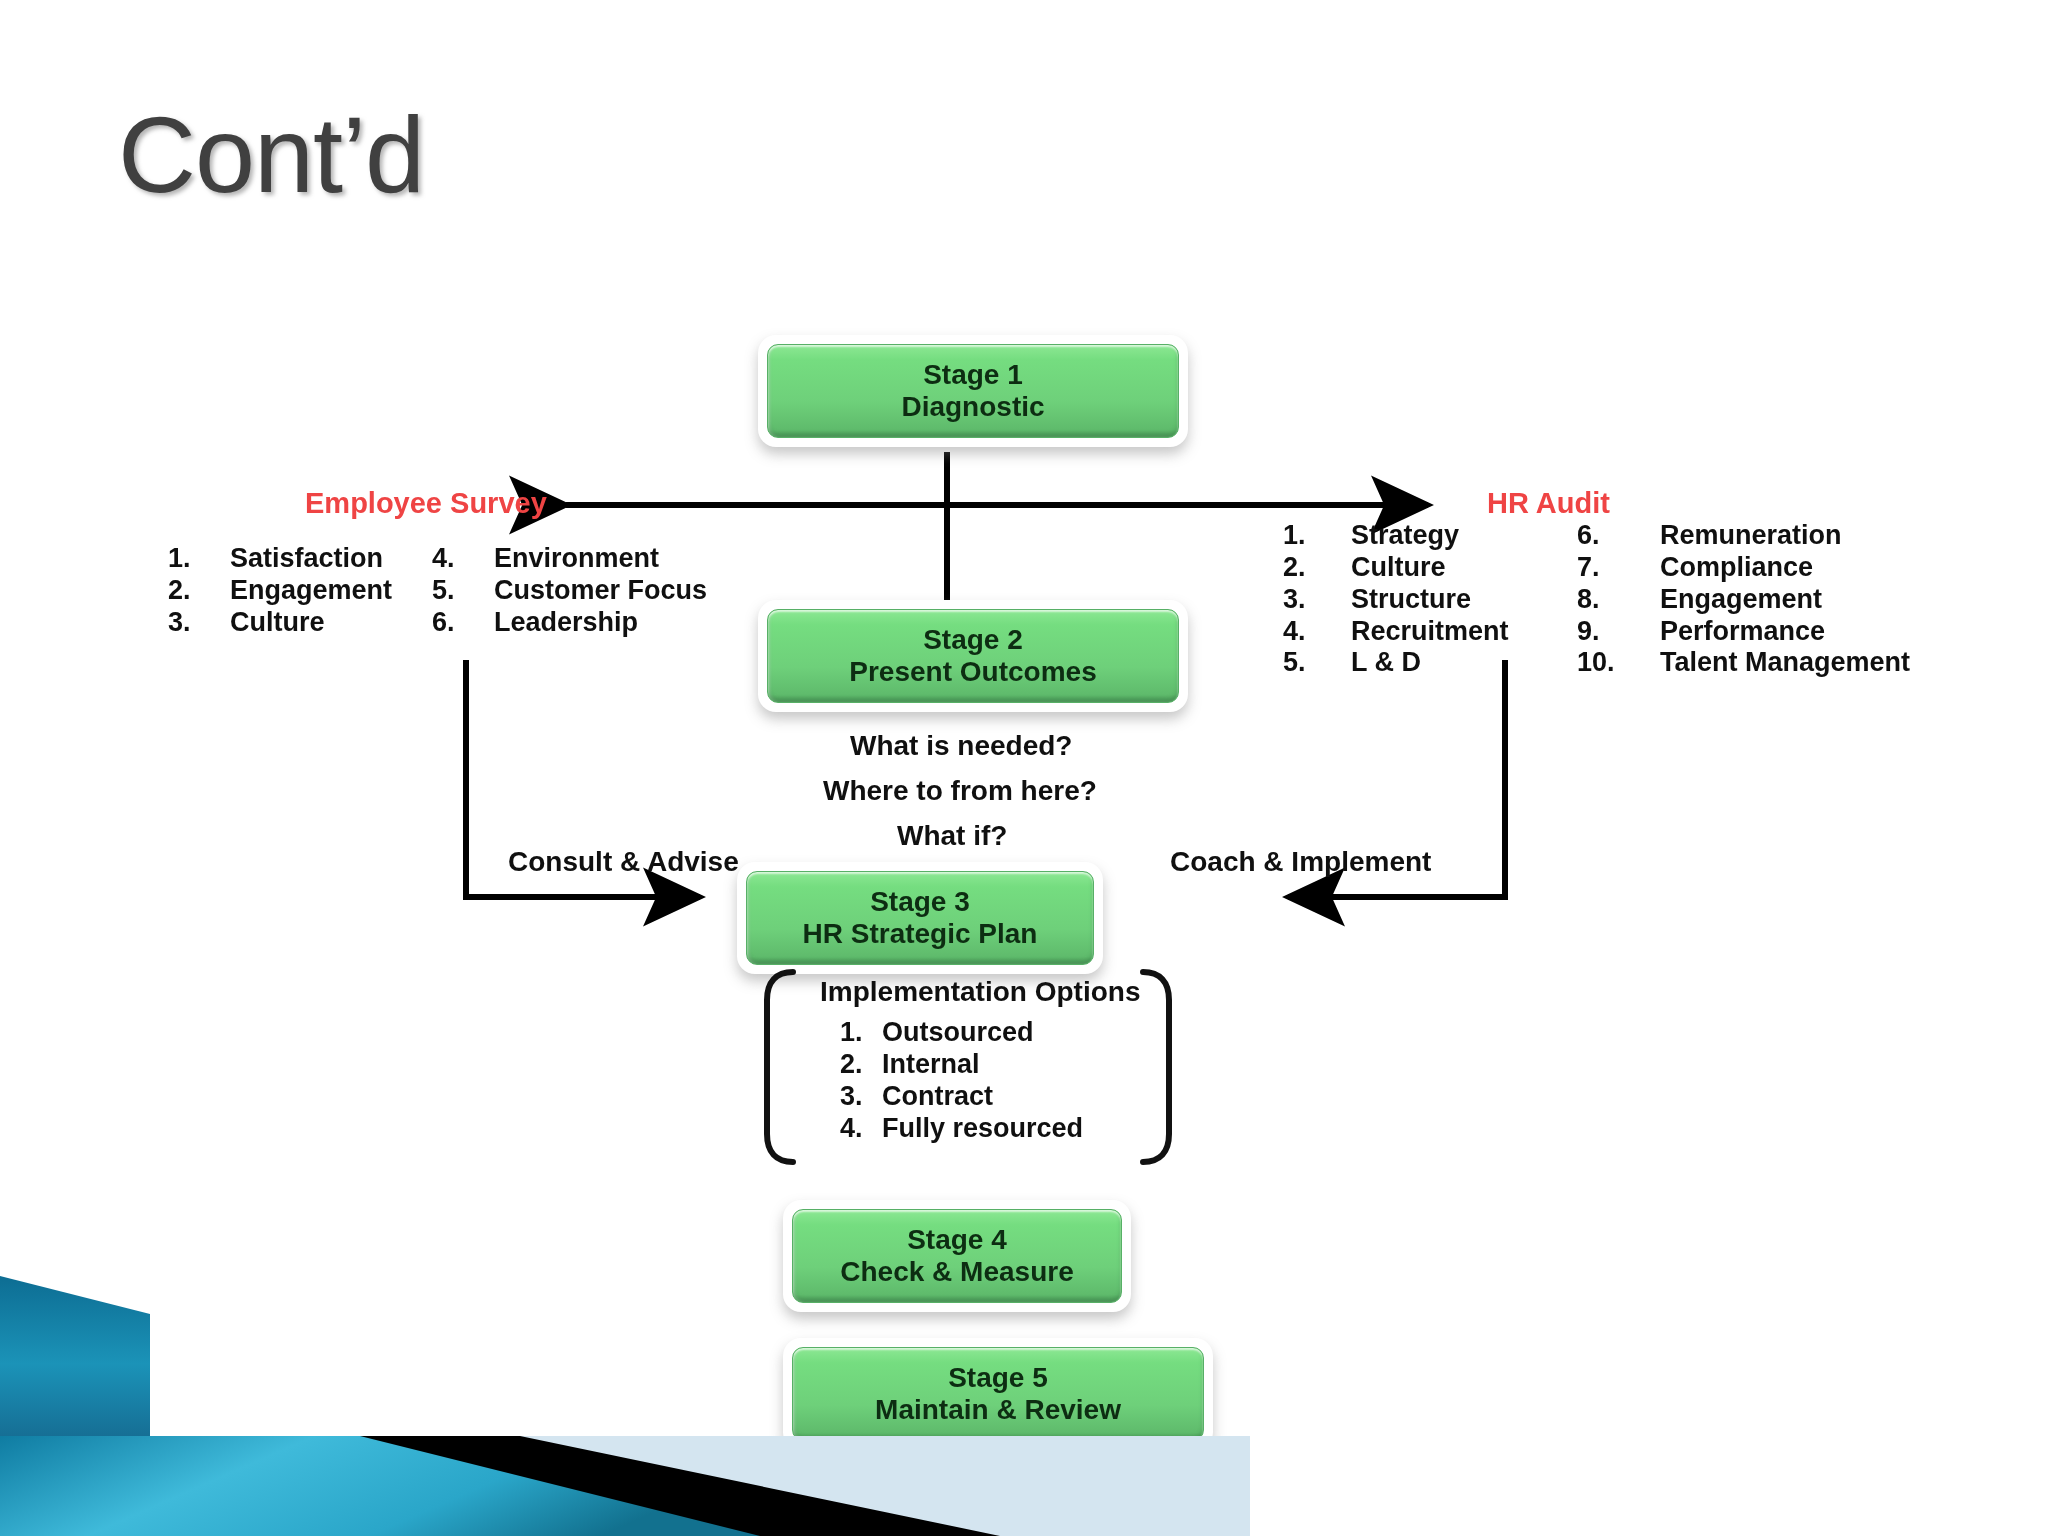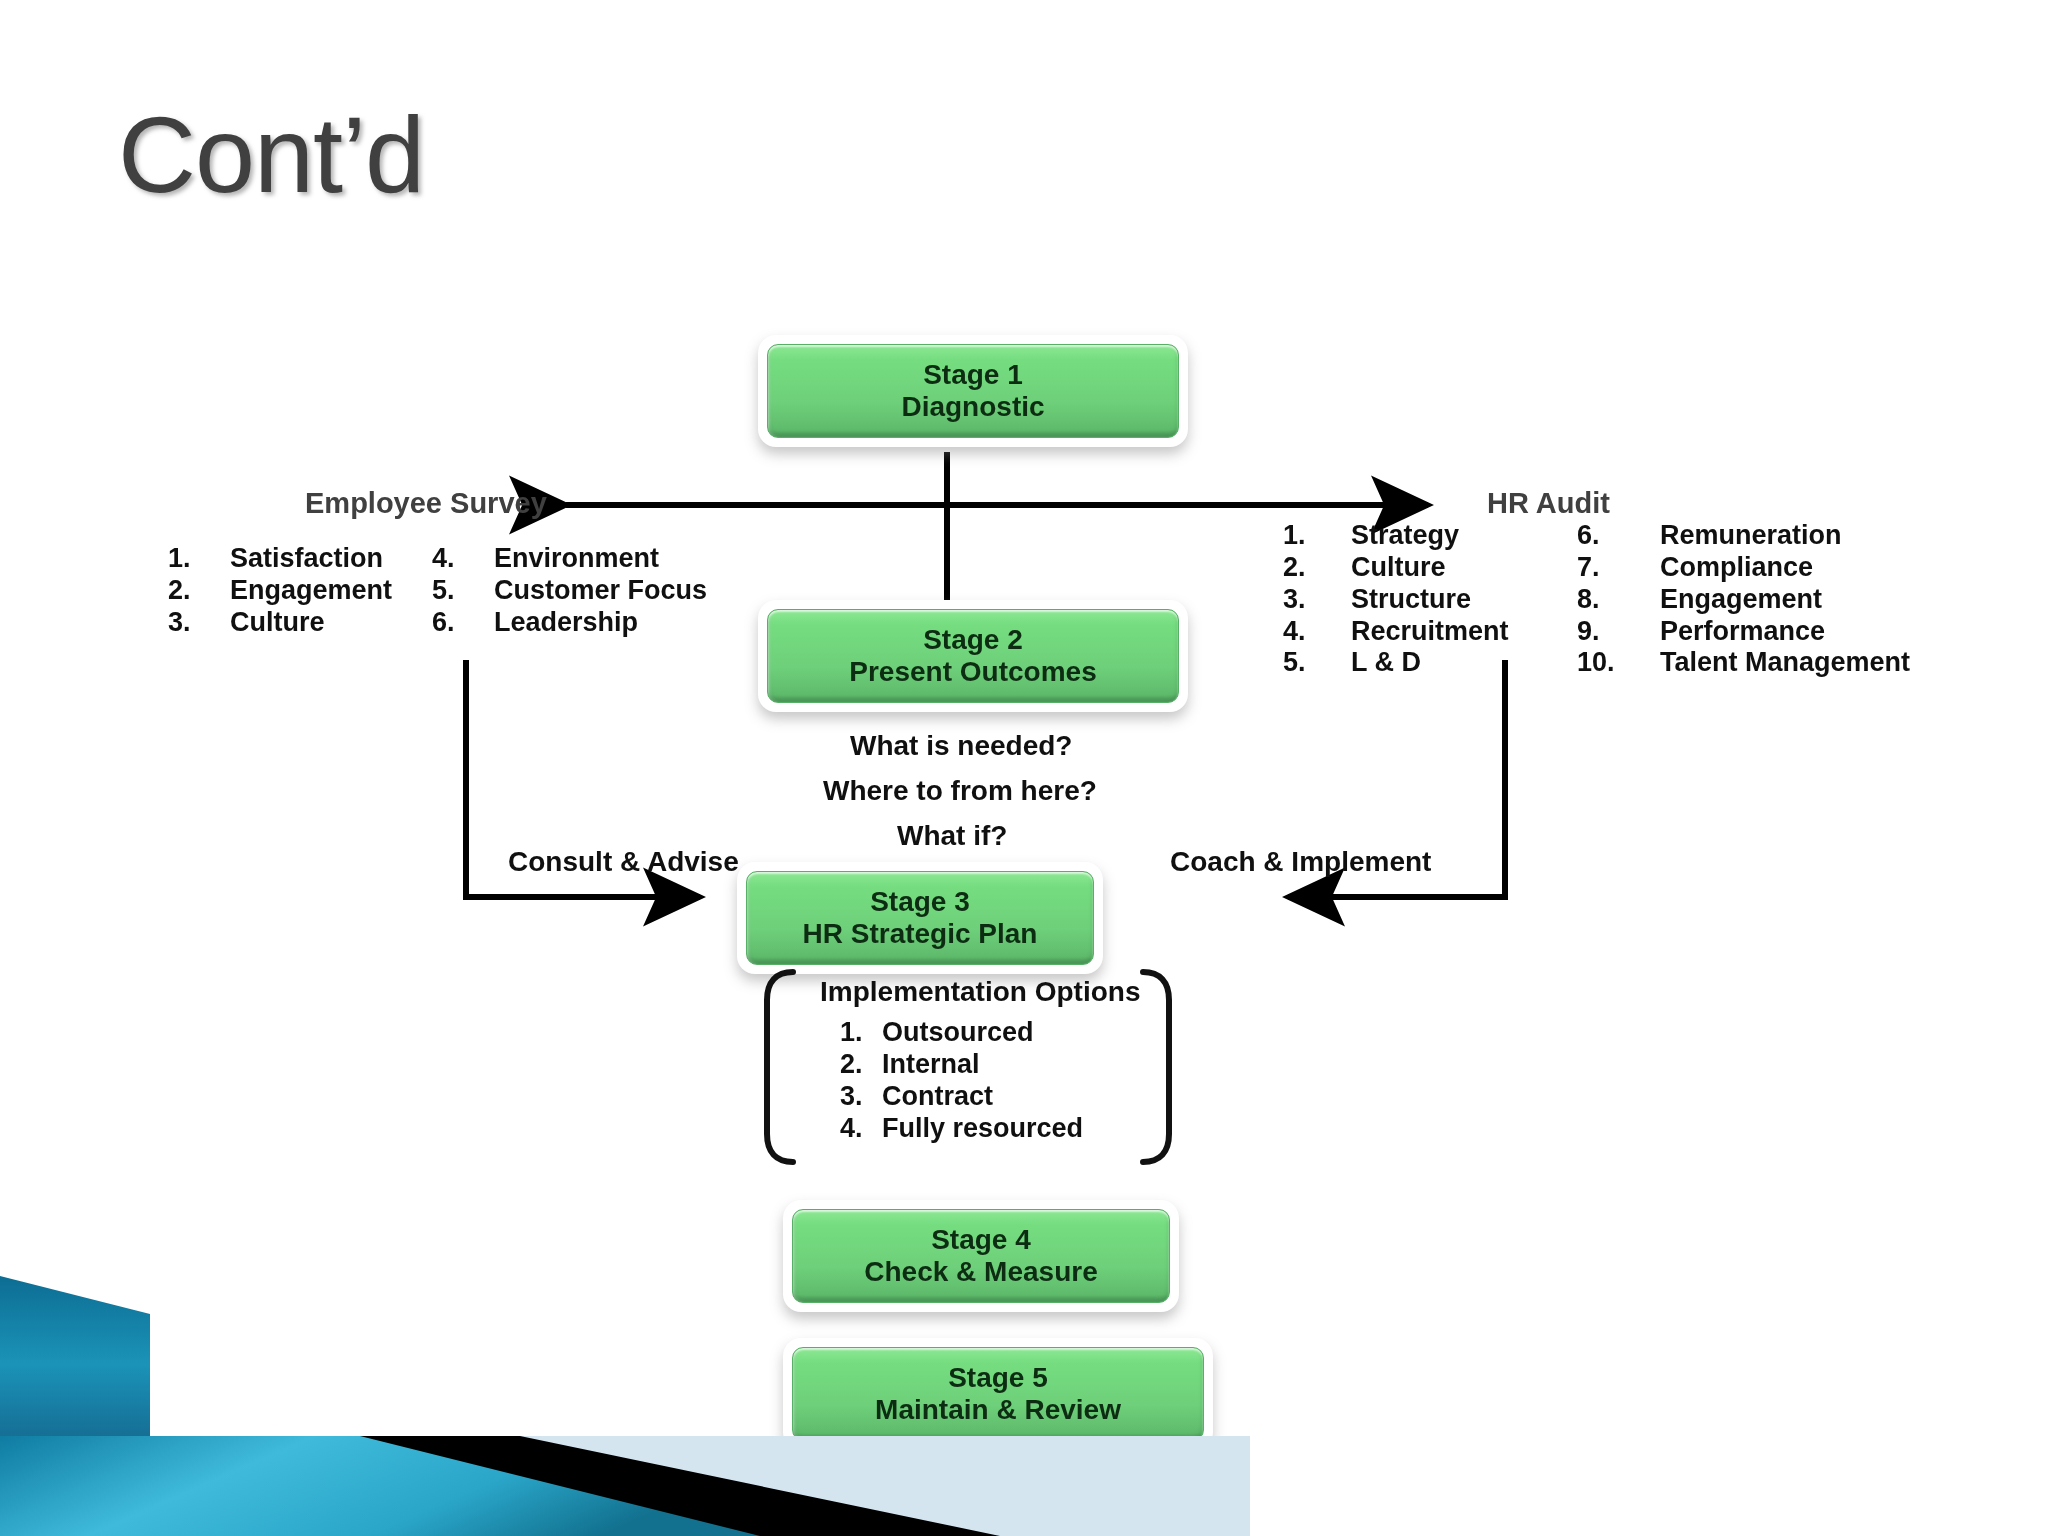--- a/index.html
+++ b/index.html
@@ -70,29 +70,29 @@
     line-height: 1.16;
     text-align: right;
     font-size: 28px;
     white-space: nowrap;
   }
 
   
   #box-stage1 { left: 758px;  top: 335px;  width: 430px; height: 112px; }
   #box-stage2 { left: 758px;  top: 600px;  width: 430px; height: 112px; }
   #box-stage3 { left: 737px;  top: 862px;  width: 366px; height: 112px; }
-  #box-stage4 { left: 783px;  top: 1200px; width: 396px; height: 112px; }
+  #box-stage4 { left: 783px;  top: 1200px; width: 348px; height: 112px; }
   #box-stage5 { left: 783px;  top: 1338px; width: 430px; height: 112px; }
 
   
   .branch-title {
     position: absolute;
     font-size: 29px;
     font-weight: bold;
-    color: #404040;
+    color: #ef4444;
     white-space: nowrap;
   }
   #employee-survey-title { left: 305px; top: 487px; }
   #hr-audit-title        { left: 1487px; top: 487px; }
 
   
   .numlist {
     position: absolute;
     font-size: 27px;
     font-weight: bold;

